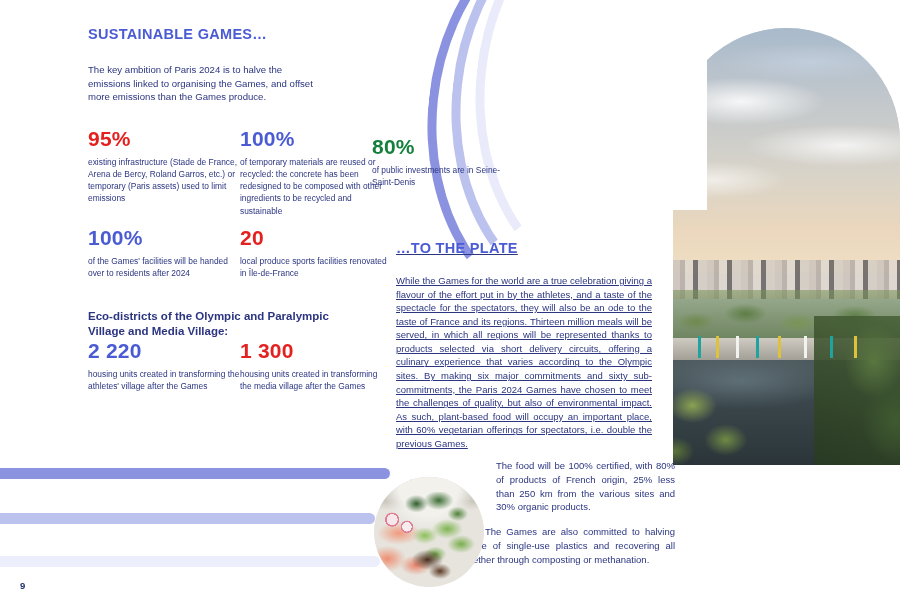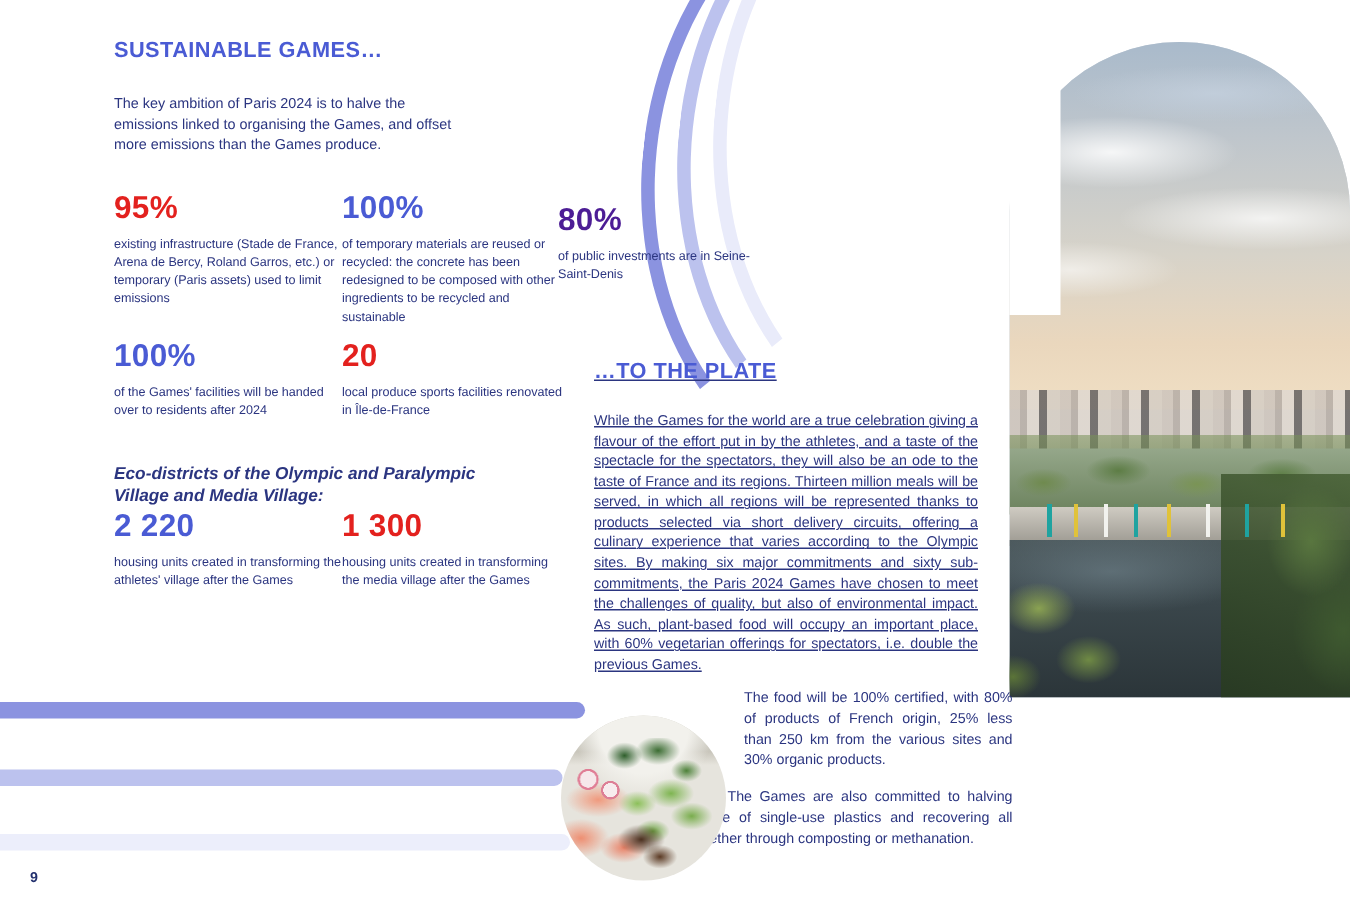--- a/index.html
+++ b/index.html
@@ -213,47 +213,47 @@
   }
   .stat-num {
     font-size: 21px;
     font-weight: bold;
     line-height: 1;
     margin: 0 0 7px 0;
     letter-spacing: .2px;
   }
   .red  { color: #e3211e; }
   .blue { color: #4a5bd4; }
-  .navy { color: #4c1d95; }
+  .navy { color: #15803d; }
   .stat-desc {
     font-size: 8.4px;
     line-height: 1.45;
     color: #2b3580;
     margin: 0;
   }
 
   
   #left-col {
     position: absolute;
-    left: 76px; top: 26px;
+    left: 88px; top: 26px;
     width: 300px;
   }
   #intro-para { margin-top: 21px; width: 232px; }
   #infra-head { margin-top: 20px; width: 240px; }
 
   .stat-row {
     display: flex;
     gap: 0;
   }
   .stat-col-a { width: 152px; }
   .stat-col-b { width: 148px; }
   #row-1 { margin-top: 24px; justify-content: center; }
   #row-2 { margin-top: 10px; }
   #row-3 { }
-  #eco-head { margin-top: 30px; width: 260px; font-style: italic; }
+  #eco-head { margin-top: 30px; width: 260px; }
 
   
   #stat-80 {
     position: absolute;
     left: 372px; top: 136px;
     width: 130px;
   }
 
   
   #right-col {

